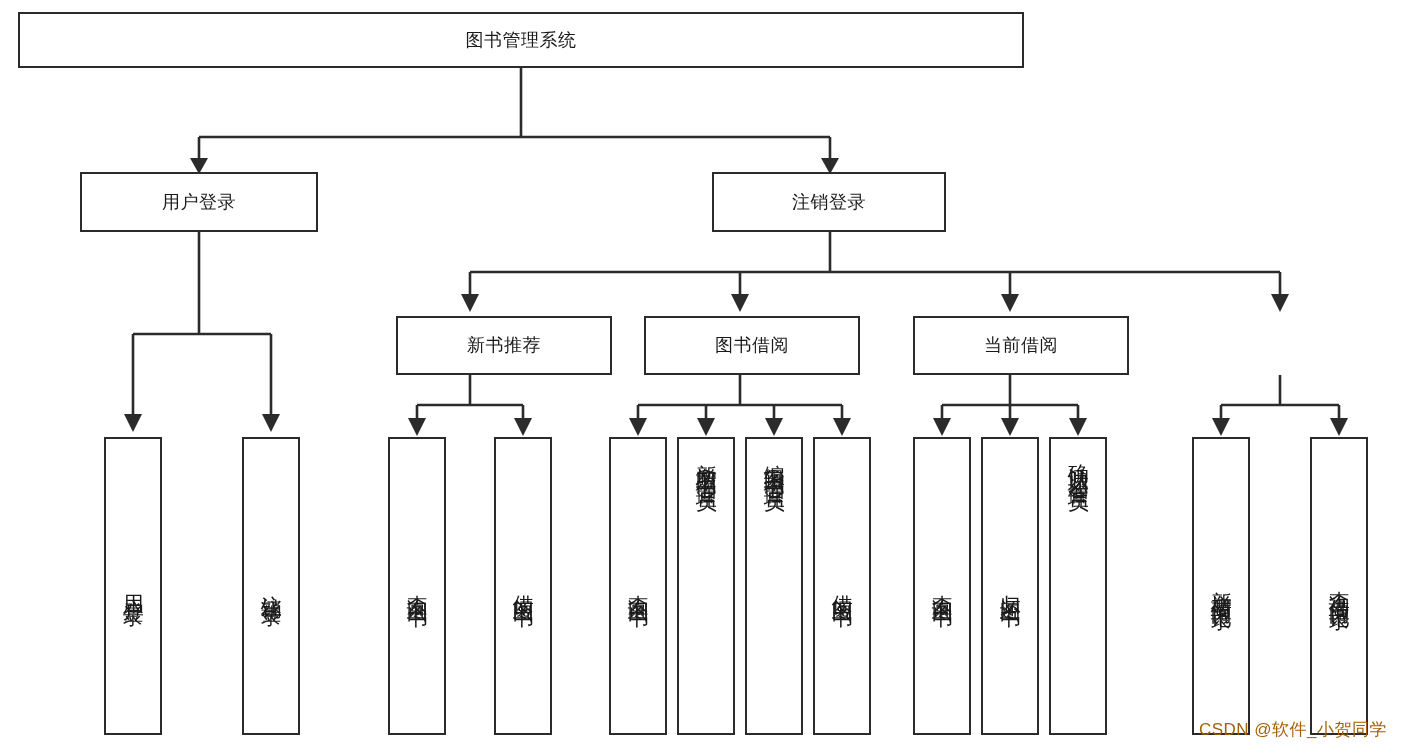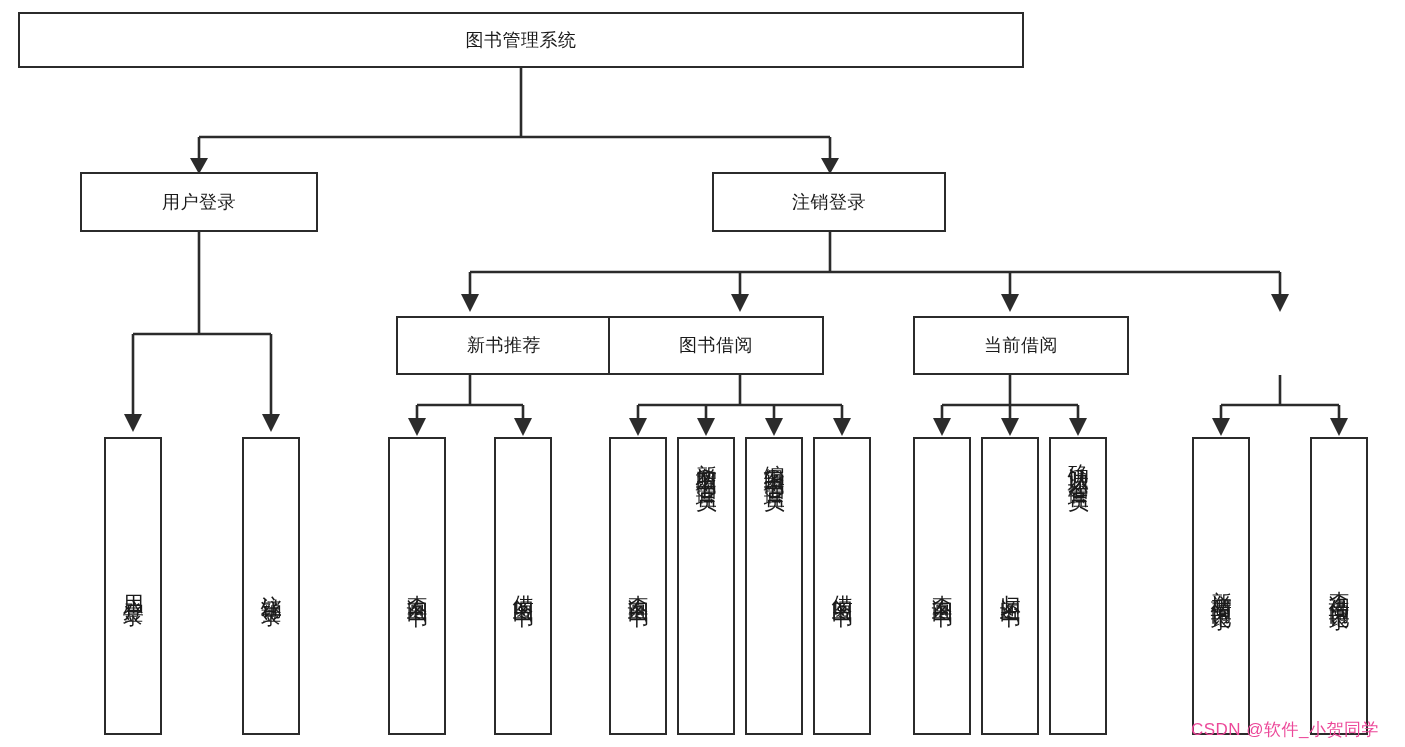--- a/index.html
+++ b/index.html
@@ -62,24 +62,24 @@
     stroke: #2b2b2b;
     stroke-width: 2.6;
     fill: none;
   }
   .arrow-head {
     fill: #2b2b2b;
     stroke: none;
   }
   #watermark {
     position: absolute;
-    right: 26px;
+    right: 18px;
     bottom: 6px;
     font-size: 17px;
-    color: #ec4899;
+    color: #a16207;
     letter-spacing: 0.5px;
     user-select: none;
     white-space: nowrap;
   }
 </style>
 </head>
 <body>
 
 <div id="diagram-root">
 
@@ -153,21 +153,21 @@
   <div class="node-box" style="left:80px; top:172px; width:238px; height:60px;">
     <span class="node-label">用户登录</span>
   </div>
   <div class="node-box" style="left:712px; top:172px; width:234px; height:60px;">
     <span class="node-label">注销登录</span>
   </div>
 
   <div class="node-box" style="left:372px; top:316px; width:216px; height:59px;margin-left:24px;">
     <span class="node-label">新书推荐</span>
   </div>
-  <div class="node-box" style="left:608px; top:316px; width:216px; height:59px;">
+  <div class="node-box" style="left:644px; top:316px; width:216px; height:59px;">
     <span class="node-label">图书借阅</span>
   </div>
   <div class="node-box" style="left:902px; top:316px; width:216px; height:59px;margin-left:11px;">
     <span class="node-label">当前借阅</span>
   </div>
 
   <div class="node-box vertical center-text" style="left:104px; top:437px; width:58px; height:298px;">
     <span class="node-label">用户登录</span>
   </div>
   <div class="node-box vertical center-text" style="left:242px; top:437px; width:58px; height:298px;">

